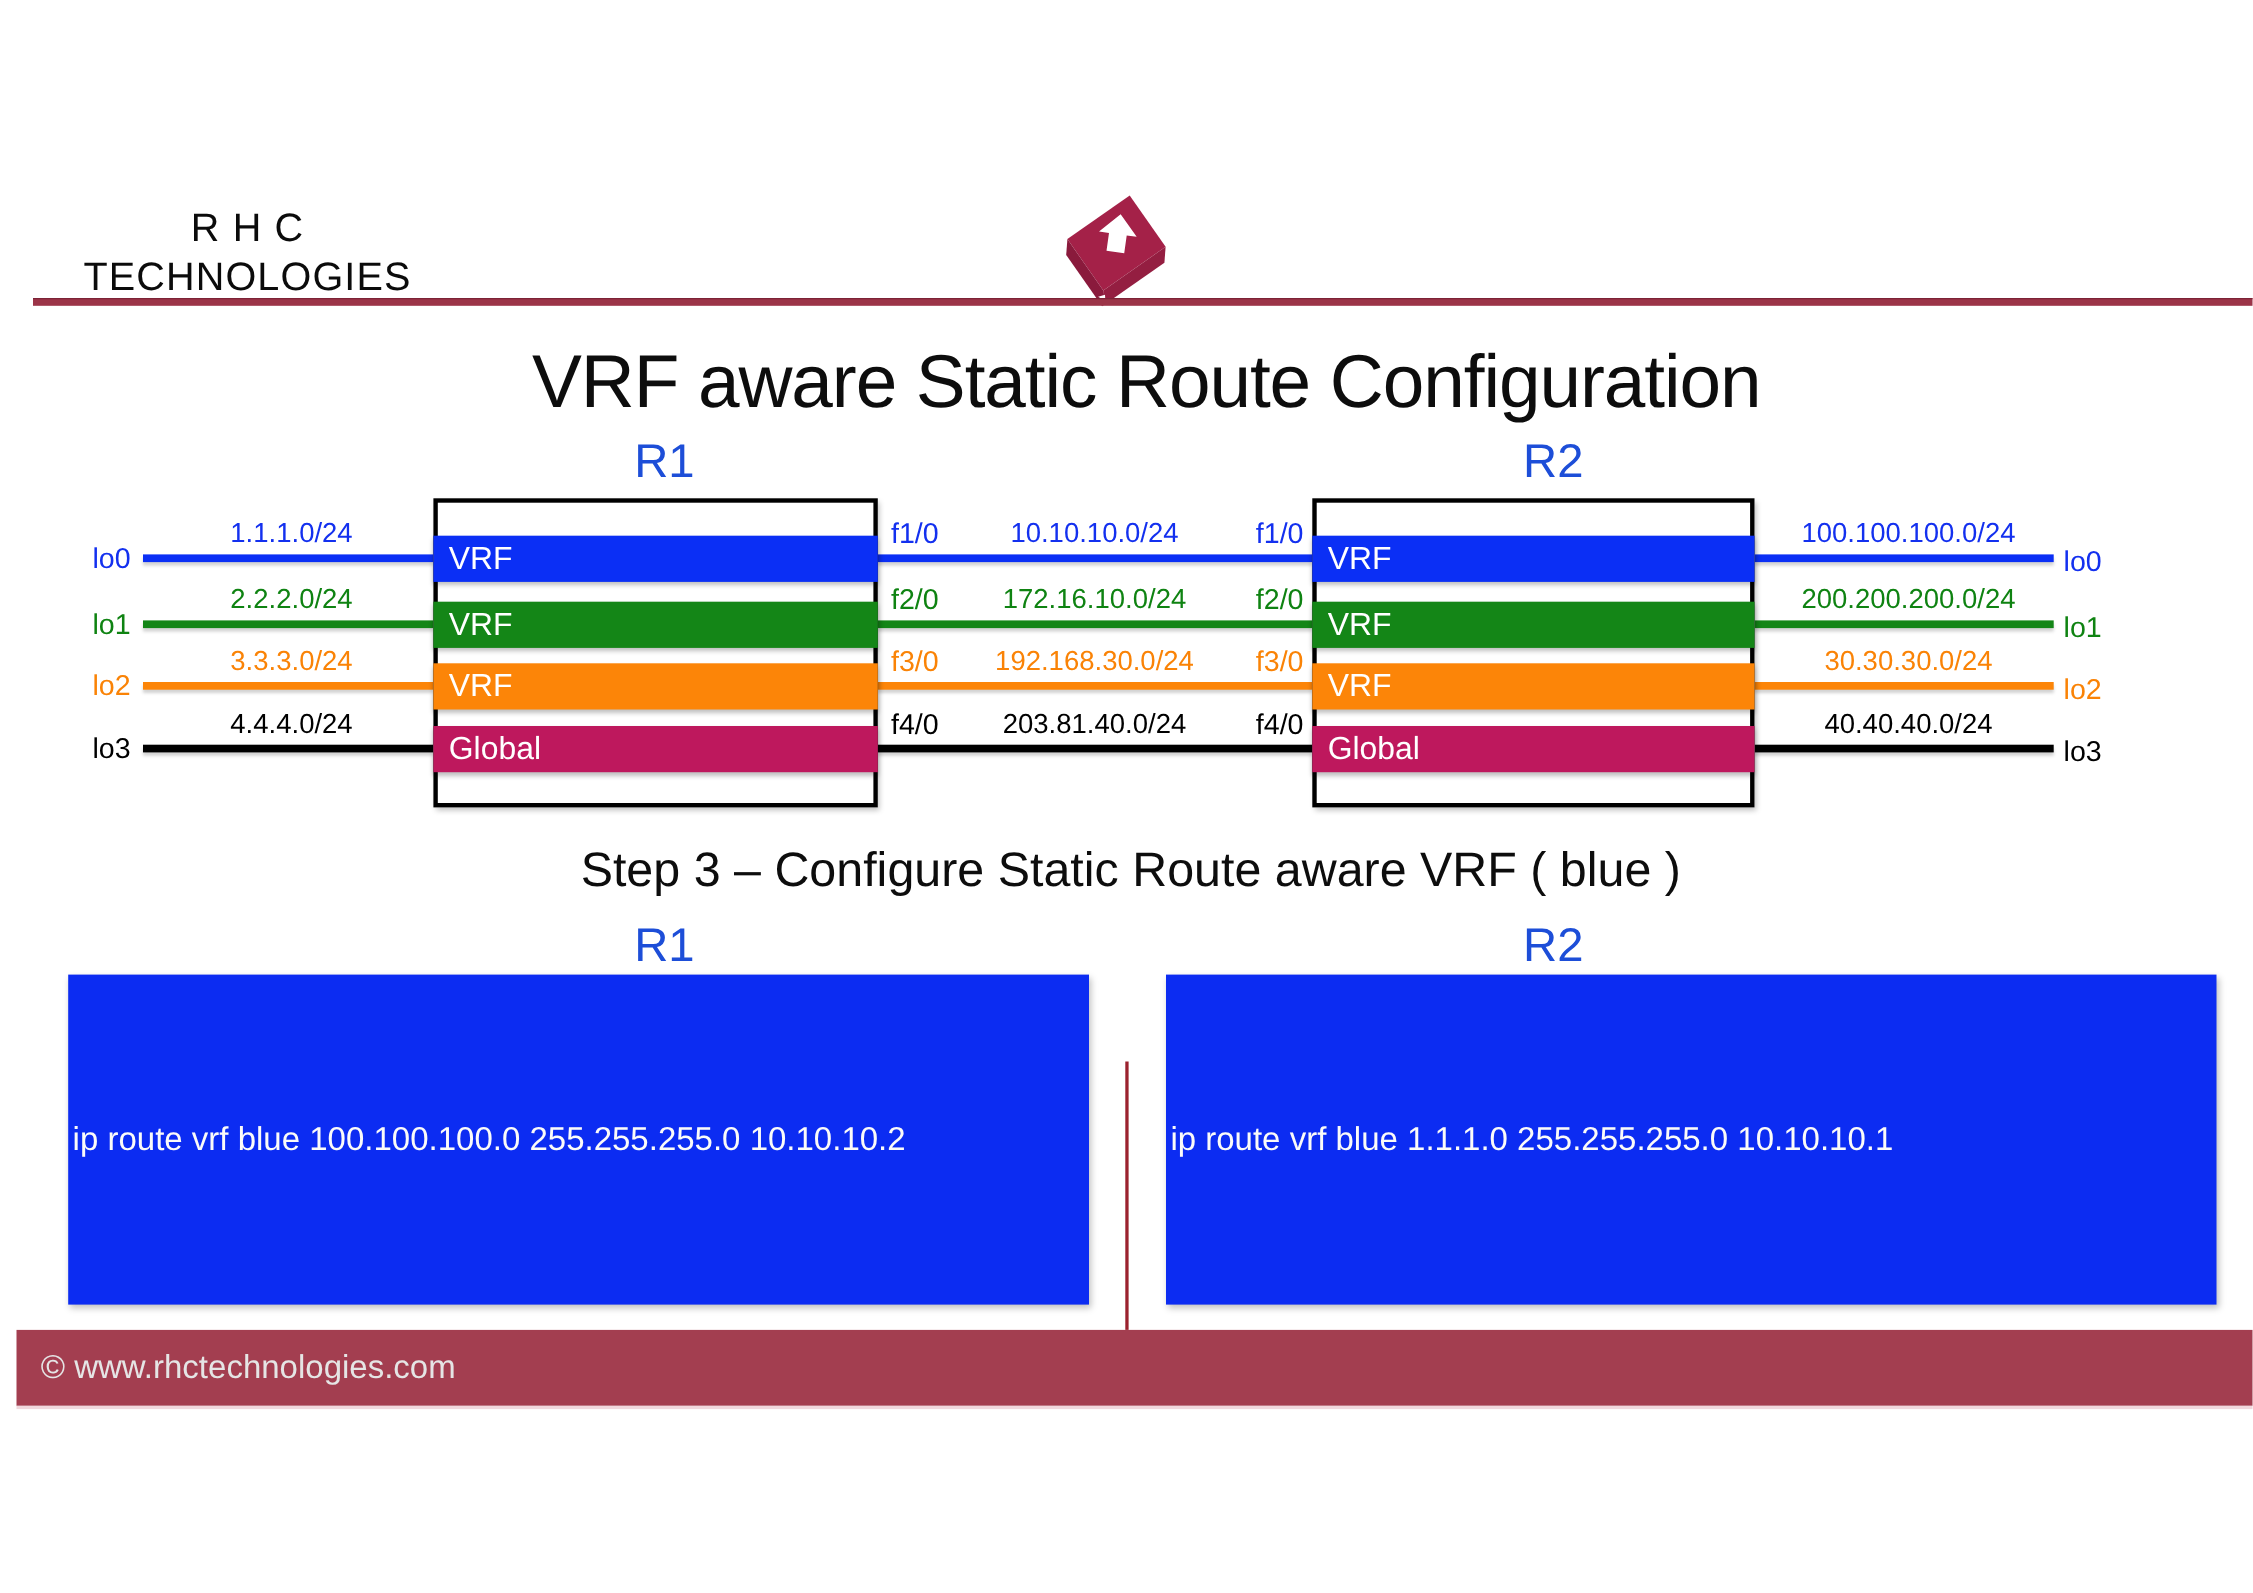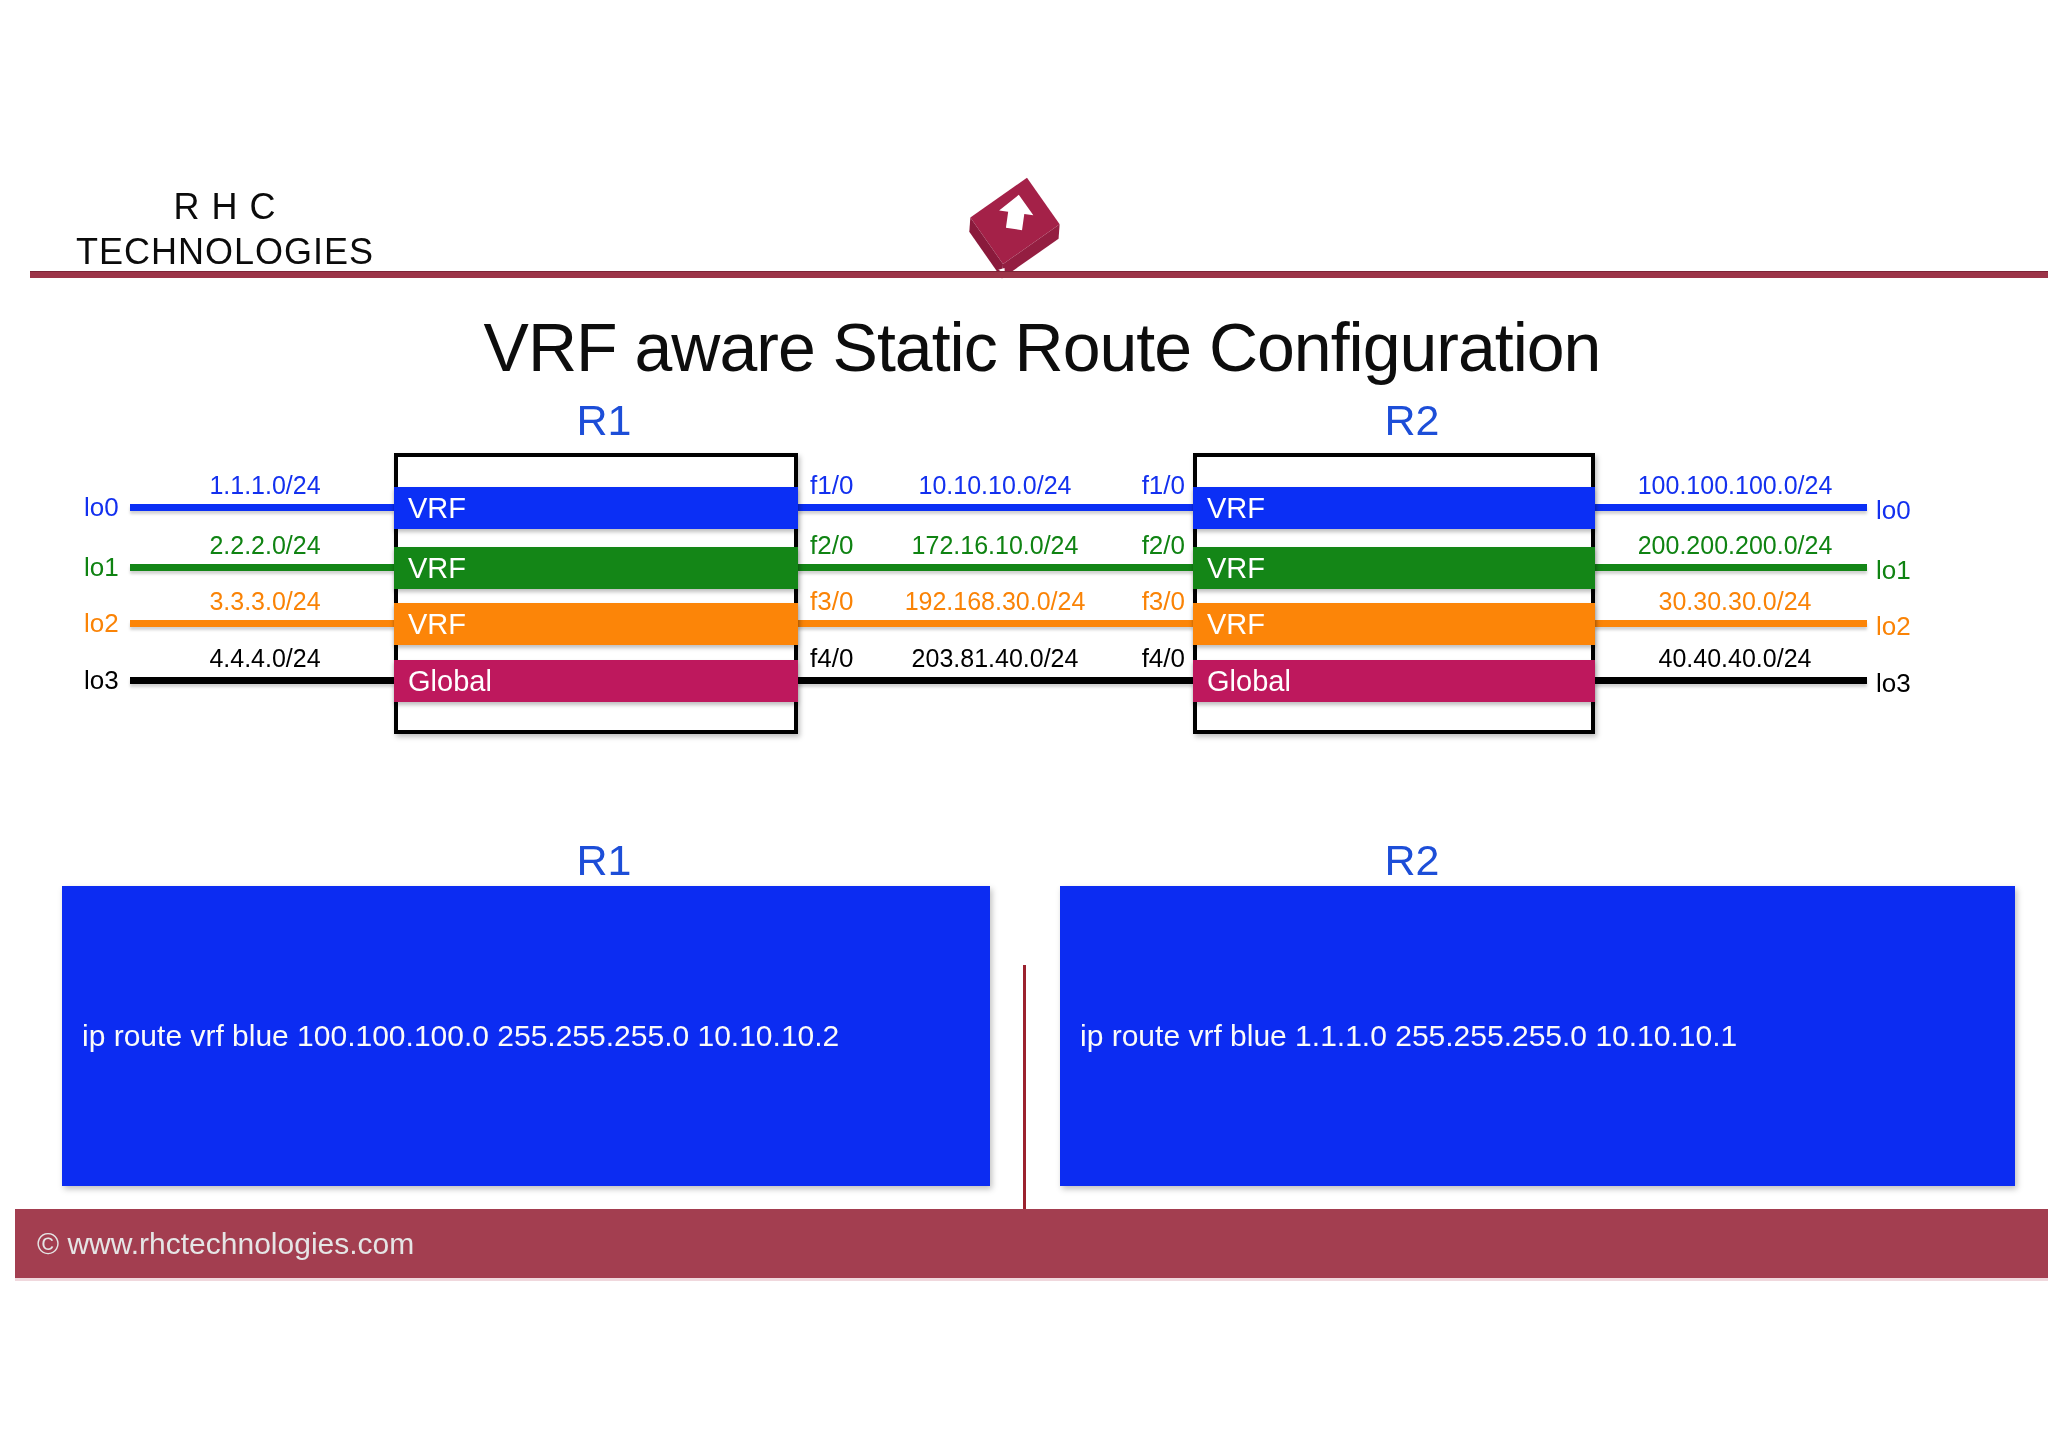--- a/index.html
+++ b/index.html
@@ -52,21 +52,21 @@
   .nl-left{left:150px; width:230px;}
   .nl-mid{left:860px; width:270px;}
   .nl-right{left:1600px; width:270px;}
   
   .step-title{position:absolute; left:8px; top:766px; width:2040px; text-align:center;
               font-size:44px; color:#0d0d0d; white-space:nowrap;}
   .cmdbox{position:absolute; top:886px; height:300px; background:#0c2cf2;
           display:flex; align-items:center; box-shadow:2px 3px 6px rgba(0,0,0,0.25);}
   .left-cmd{left:62px; width:928px;}
   .right-cmd{left:1060px; width:955px;}
-  .cmdtext{padding-left:20px; color:#fbfbf9; font-size:30px; white-space:nowrap;}
+  .cmdtext{padding-left:4px; color:#fbfbf9; font-size:30px; white-space:nowrap;}
   .vdivider{position:absolute; left:1023px; top:965px; width:3px; height:244px; background:#9b222e;}
   
   .footer-bar{position:absolute; left:15px; top:1209px; width:2033px; height:69px; background:#a33e50;}
   .footer-text{padding-left:22px; line-height:69px; font-size:30px; color:#e5e5e5; white-space:nowrap;}
   .footer-edge{position:absolute; left:15px; top:1278px; width:2033px; height:3px; background:#f0d8dd;}
 </style>
 </head>
 <body>
 
 <div class="slide">
@@ -145,20 +145,21 @@
     <div class="band b2">VRF</div>
     <div class="band b3">Global</div>
   </div>
   <div class="router" id="r2box">
     <div class="band b0">VRF</div>
     <div class="band b1">VRF</div>
     <div class="band b2">VRF</div>
     <div class="band b3">Global</div>
   </div>
 
+  <div class="step-title">Step 3 – Configure Static Route aware VRF ( blue )</div>
   <div class="rtr-title t1 lower">R1</div>
   <div class="rtr-title t2 lower">R2</div>
 
   <div class="cmdbox left-cmd">
     <div class="cmdtext">ip route vrf blue 100.100.100.0 255.255.255.0 10.10.10.2</div>
   </div>
   <div class="cmdbox right-cmd">
     <div class="cmdtext">ip route vrf blue 1.1.1.0 255.255.255.0 10.10.10.1</div>
   </div>
   <div class="vdivider"></div>

